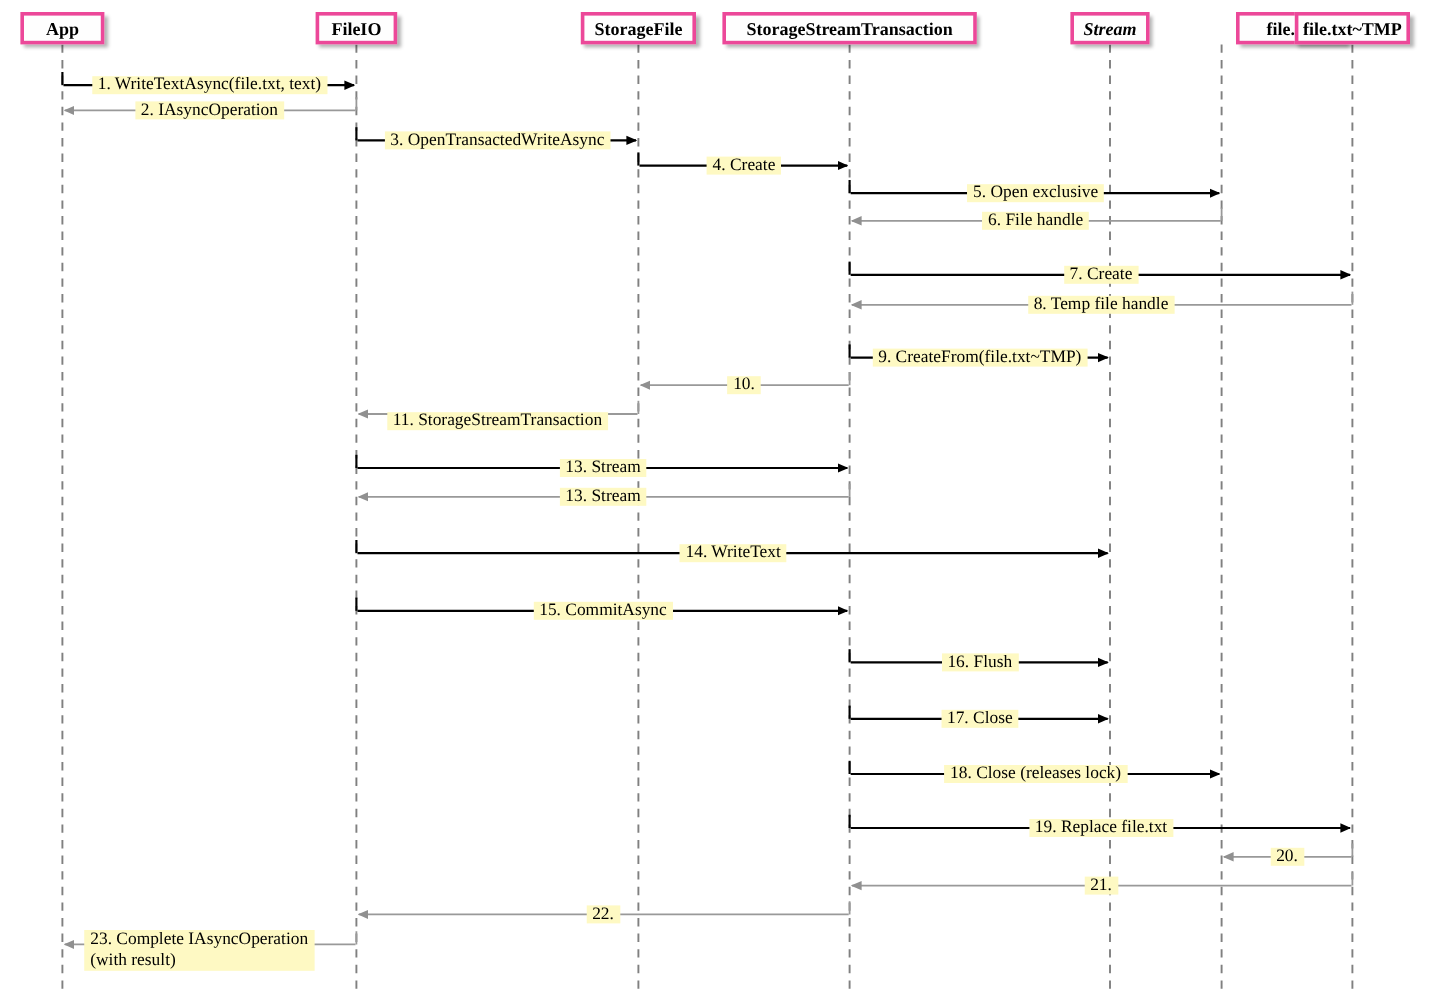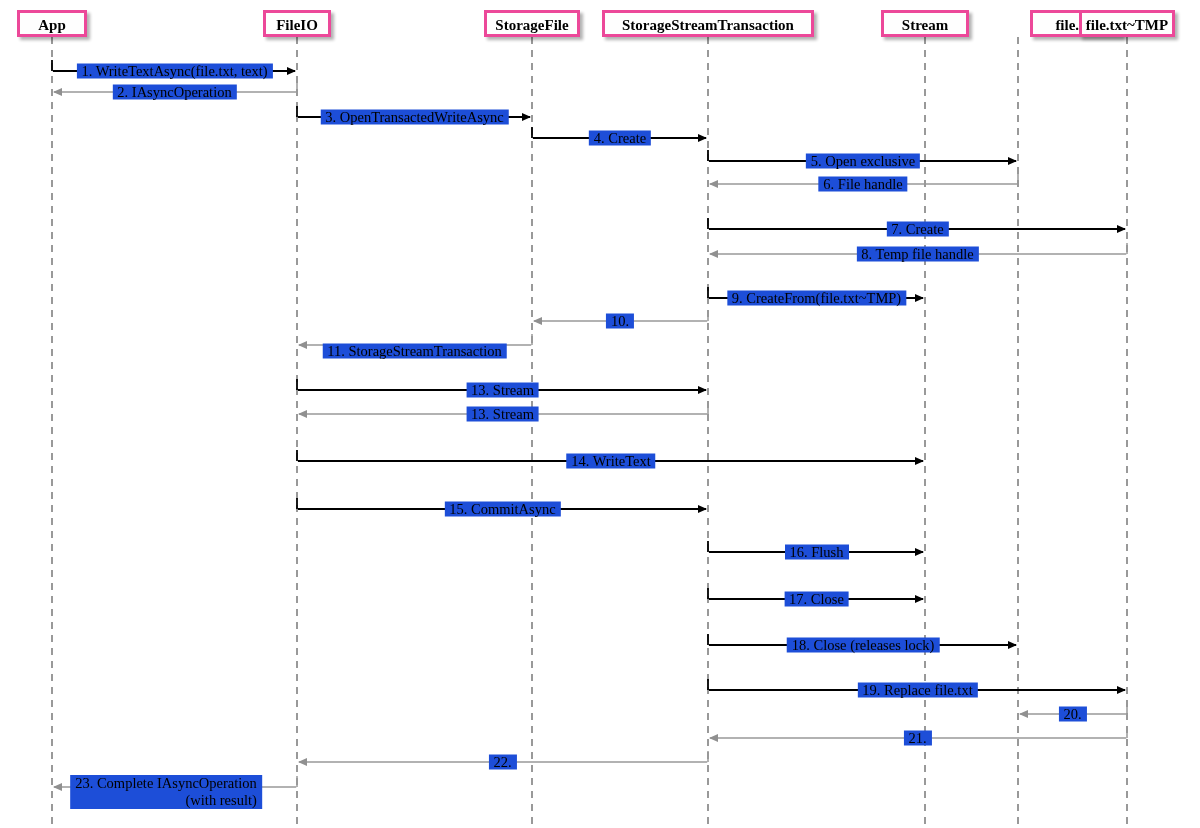--- a/index.html
+++ b/index.html
@@ -27,23 +27,23 @@
     height:27px;
     transform:translateX(-50%);
   }
 
   
   .msg-label{
     position:absolute;
     font-size:14.5px;
     line-height:15px;
     white-space:nowrap;
-    text-align:right;
+    text-align:left;
     transform:translate(-50%,-50%);
-    background:#1d4ed8;
+    background:#fef9c3;
     padding:0 5px;
     pointer-events:none;
   }
   .msg-label.two-line{ line-height:17px; white-space:normal; }
 </style>
 </head>
 <body>
 
 <div id="diagram">
 
@@ -159,21 +159,21 @@
           <line x1="296.25" x2="54" y1="787" y2="787" stroke="#999999" stroke-width="1.5" marker-end="url(#arrow-gray)"></line>
         </g>
       </g>
   </svg>
 
   <div id="participants">
       <div class="participant" style="left: 52px; top: 10px; width: 70px;">App</div>
       <div class="participant" style="left: 297px; top: 10px; width: 68px;">FileIO</div>
       <div class="participant" style="left: 532px; top: 10px; width: 96px;">StorageFile</div>
       <div class="participant" style="left: 708px; top: 10px; width: 212px;">StorageStreamTransaction</div>
-      <div class="participant" style="left: 925px; top: 10px; width: 88px;">Stream</div>
+      <div class="participant" style="left: 925px; top: 10px; width: 66px; font-style: italic;">Stream</div>
       <div class="participant" style="left: 1076px; top: 10px; width: 92px;">file.txt</div>
       <div class="participant" style="left: 1127px; top: 10px; width: 96px;">file.txt~TMP</div>
     </div>
   <div id="labels">
       <div class="msg-label" style="left: 174.5px; top: 71px;">1. WriteTextAsync(file.txt, text)</div>
       <div class="msg-label" style="left: 174.5px; top: 92px;">2. IAsyncOperation</div>
       <div class="msg-label" style="left: 414.5px; top: 117px;">3. OpenTransactedWriteAsync</div>
       <div class="msg-label" style="left: 620px; top: 138px;">4. Create</div>
       <div class="msg-label" style="left: 863px; top: 161px;">5. Open exclusive</div>
       <div class="msg-label" style="left: 863px; top: 184px;">6. File handle</div>

